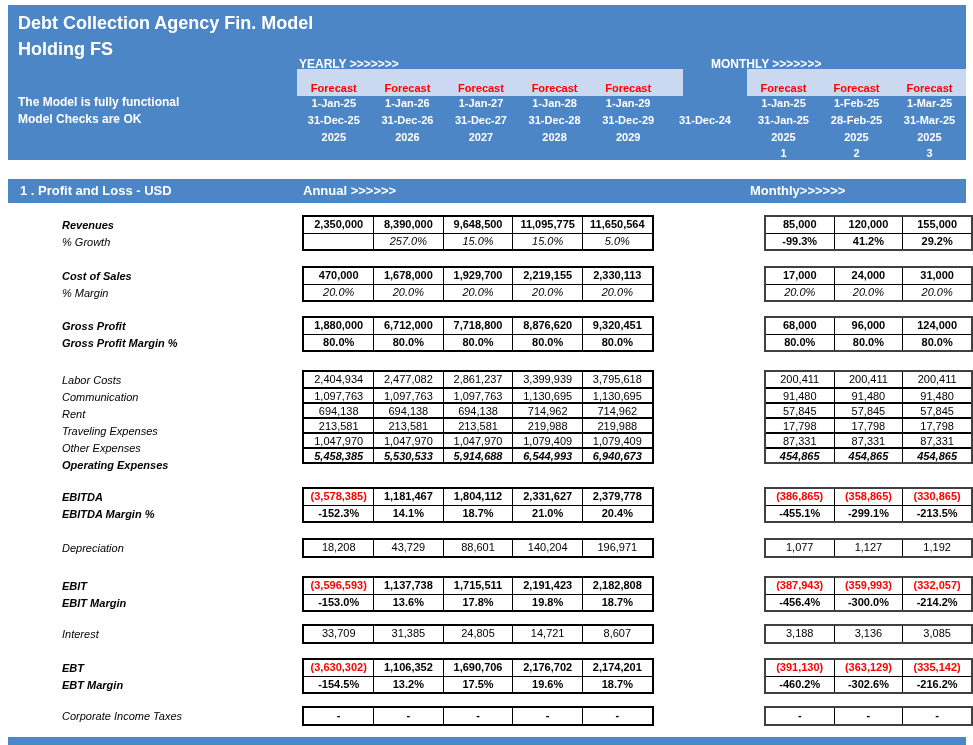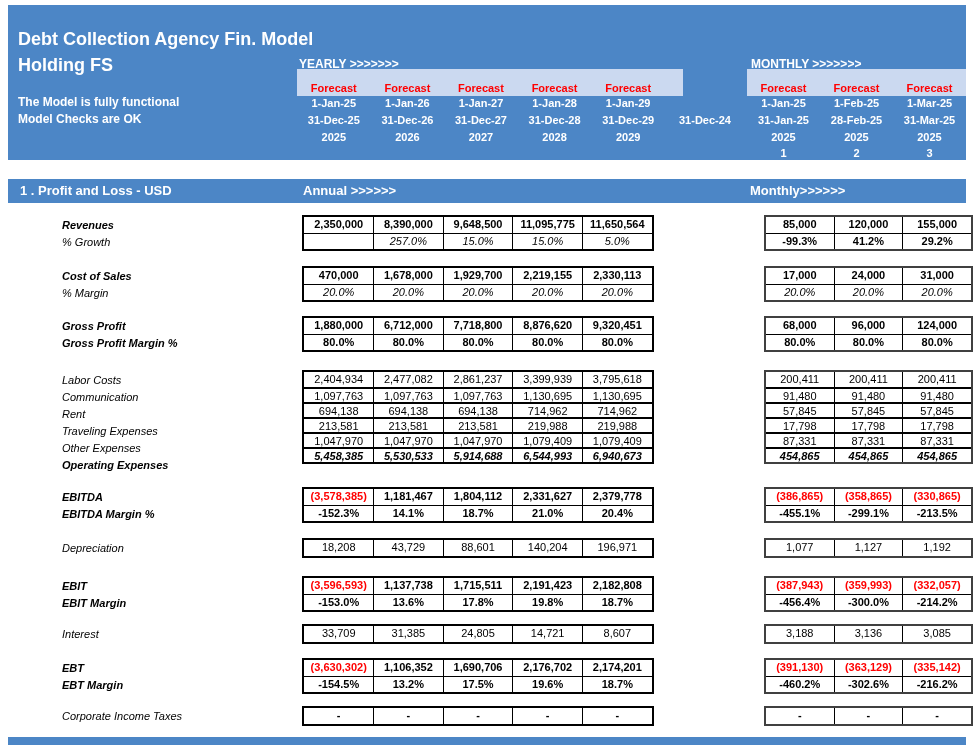--- a/index.html
+++ b/index.html
@@ -1,25 +1,25 @@
 <!DOCTYPE html>
 <html><head>
 <meta charset="utf-8">
 <style>
   * { margin:0; padding:0; box-sizing:border-box; }
   body { background:#ffffff; font-family:"Liberation Sans", sans-serif; }
   #page { position:relative; width:973px; height:745px; background:#ffffff; overflow:hidden; }
 
   
   #header-panel { position:absolute; left:8px; top:5px; width:958px; height:155px; background:#4c86c6; }
-  .title { position:absolute; left:10px; top:5px; color:#fff; font-size:18px; font-weight:bold; line-height:26px;margin-top:16px; }
+  .title { position:absolute; left:10px; top:5px; color:#fff; font-size:18px; font-weight:bold; line-height:26px; }
   .status { position:absolute; left:10px; top:89px; color:#fff; font-size:12px; font-weight:bold; line-height:17px; }
   .periodicity { position:absolute; top:52px; color:#fff; font-size:12px; font-weight:bold; }
   #yearly-lbl { left:291px; }
-  #monthly-lbl { left:743px; }
+  #monthly-lbl { left:703px; }
   .hband { position:absolute; top:64px; height:27px; background:#cbd9f0; display:flex;align-items:flex-end; }
   #yband { left:289px; width:386px; }
   #mband { left:739px; width:219px; }
   .fcell { width:73.6px; flex:0 0 auto; text-align:center; color:#ff0000; font-size:11px; font-weight:bold; line-height:16px; }
   #mband .fcell { width:73px; }
   .hdates { position:absolute; display:flex; height:15px; }
   .hdates.yr { left:289px; width:368px; }
   .hdates.mo { left:739px; width:219px; }
   .r1 { top:91px; } .r2 { top:108px; } .r3 { top:125px; } .r4 { top:141px; }
   .dcell { flex:1; text-align:center; color:#fff; font-size:11px; font-weight:bold; line-height:15px; }

